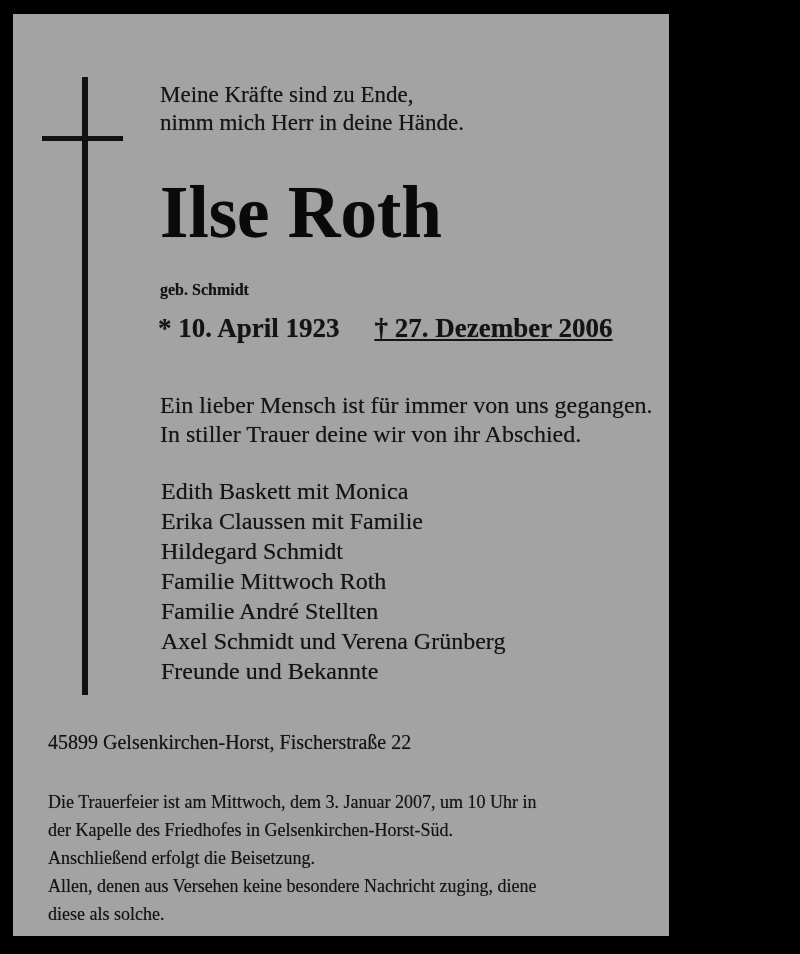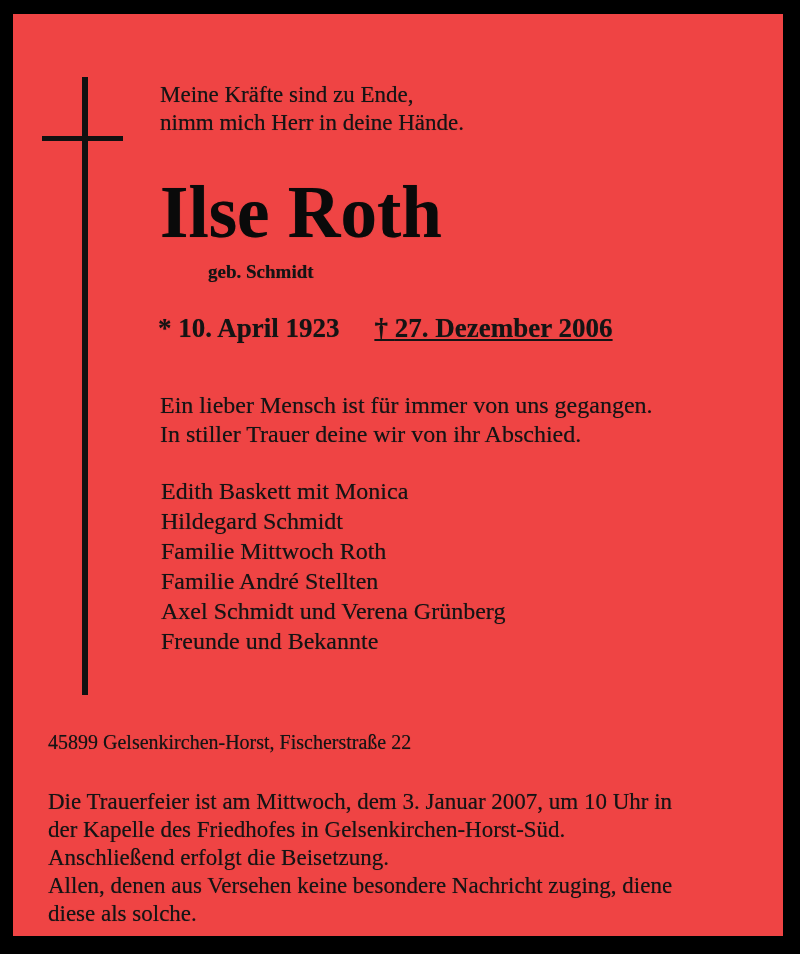--- a/index.html
+++ b/index.html
@@ -6,22 +6,22 @@
   html, body { width: 800px; height: 954px; }
   body {
     background: #000;
     font-family: "Liberation Serif", "DejaVu Serif", serif;
     position: relative;
     overflow: hidden;
   }
   .paper {
     position: absolute;
     left: 13px; top: 14px;
-    width: 770px; height: 922px;
-    background: #ef4444;
+    width: 656px; height: 922px;
+    background: #a3a3a3;
     color: #141414;
     padding-left: 19px;
   }
   .txt {
     position: absolute;
     white-space: nowrap;
     text-shadow: 0 0 0.7px rgba(20,20,20,0.55);
   }
   
   .cross-v {
@@ -39,24 +39,23 @@
   .verse {
     left: 147px; top: 67px;
     font-size: 23px; line-height: 28px;
   }
   .name {
     left: 147px; top: 162px;
     font-size: 73px; line-height: 73px;
     font-weight: bold; color: #0a0a0a;
   }
   .maiden {
-    left: 147px; top: 246px;
-    font-size: 19px; line-height: 24px;
+    left: 147px; top: 264px;
+    font-size: 16px; line-height: 24px;
     font-weight: bold;
-    margin-left: 48px;
   }
   .dates {
     left: 145px; top: 301px;
     font-size: 27px; line-height: 27px;
     font-weight: bold;
   }
   .dates .death { margin-left: 35px; text-decoration: underline; }
   .farewell {
     left: 147px; top: 377px;
     font-size: 24px; line-height: 29px;
@@ -65,21 +64,21 @@
     left: 148px; top: 462px;
     font-size: 24px; line-height: 30px;
     font-weight: normal;
   }
   .address {
     left: 35px; top: 709px;
     font-size: 20px; line-height: 24px; margin-top: 7px;
   }
   .funeral {
     left: 35px; top: 774px;
-    font-size: 23px; line-height: 28px;
+    font-size: 18px; line-height: 28px;
   }
 </style>
 </head>
 <body>
 
 <div class="paper">
 
   <div>
     <div class="cross-v"></div>
     <div class="cross-h"></div>
@@ -98,20 +97,21 @@
     <span class="birth"><span>*</span> <span>10. April 1923</span></span><span class="death"><span>†</span> <span>27. Dezember 2006</span></span>
   </div>
 
   <div class="txt farewell">
     <div>Ein lieber Mensch ist für immer von uns gegangen.</div>
     <div>In stiller Trauer deine wir von ihr Abschied.</div>
   </div>
 
   <div class="txt mourners">
     <div>Edith Baskett mit Monica</div>
+    <div>Erika Claussen mit Familie</div>
     <div>Hildegard Schmidt</div>
     <div>Familie Mittwoch Roth</div>
     <div>Familie André Stellten</div>
     <div>Axel Schmidt und Verena Grünberg</div>
     <div>Freunde und Bekannte</div>
   </div>
 
   <div class="txt address">45899 Gelsenkirchen-Horst, Fischerstraße 22</div>
 
   <div class="txt funeral">

